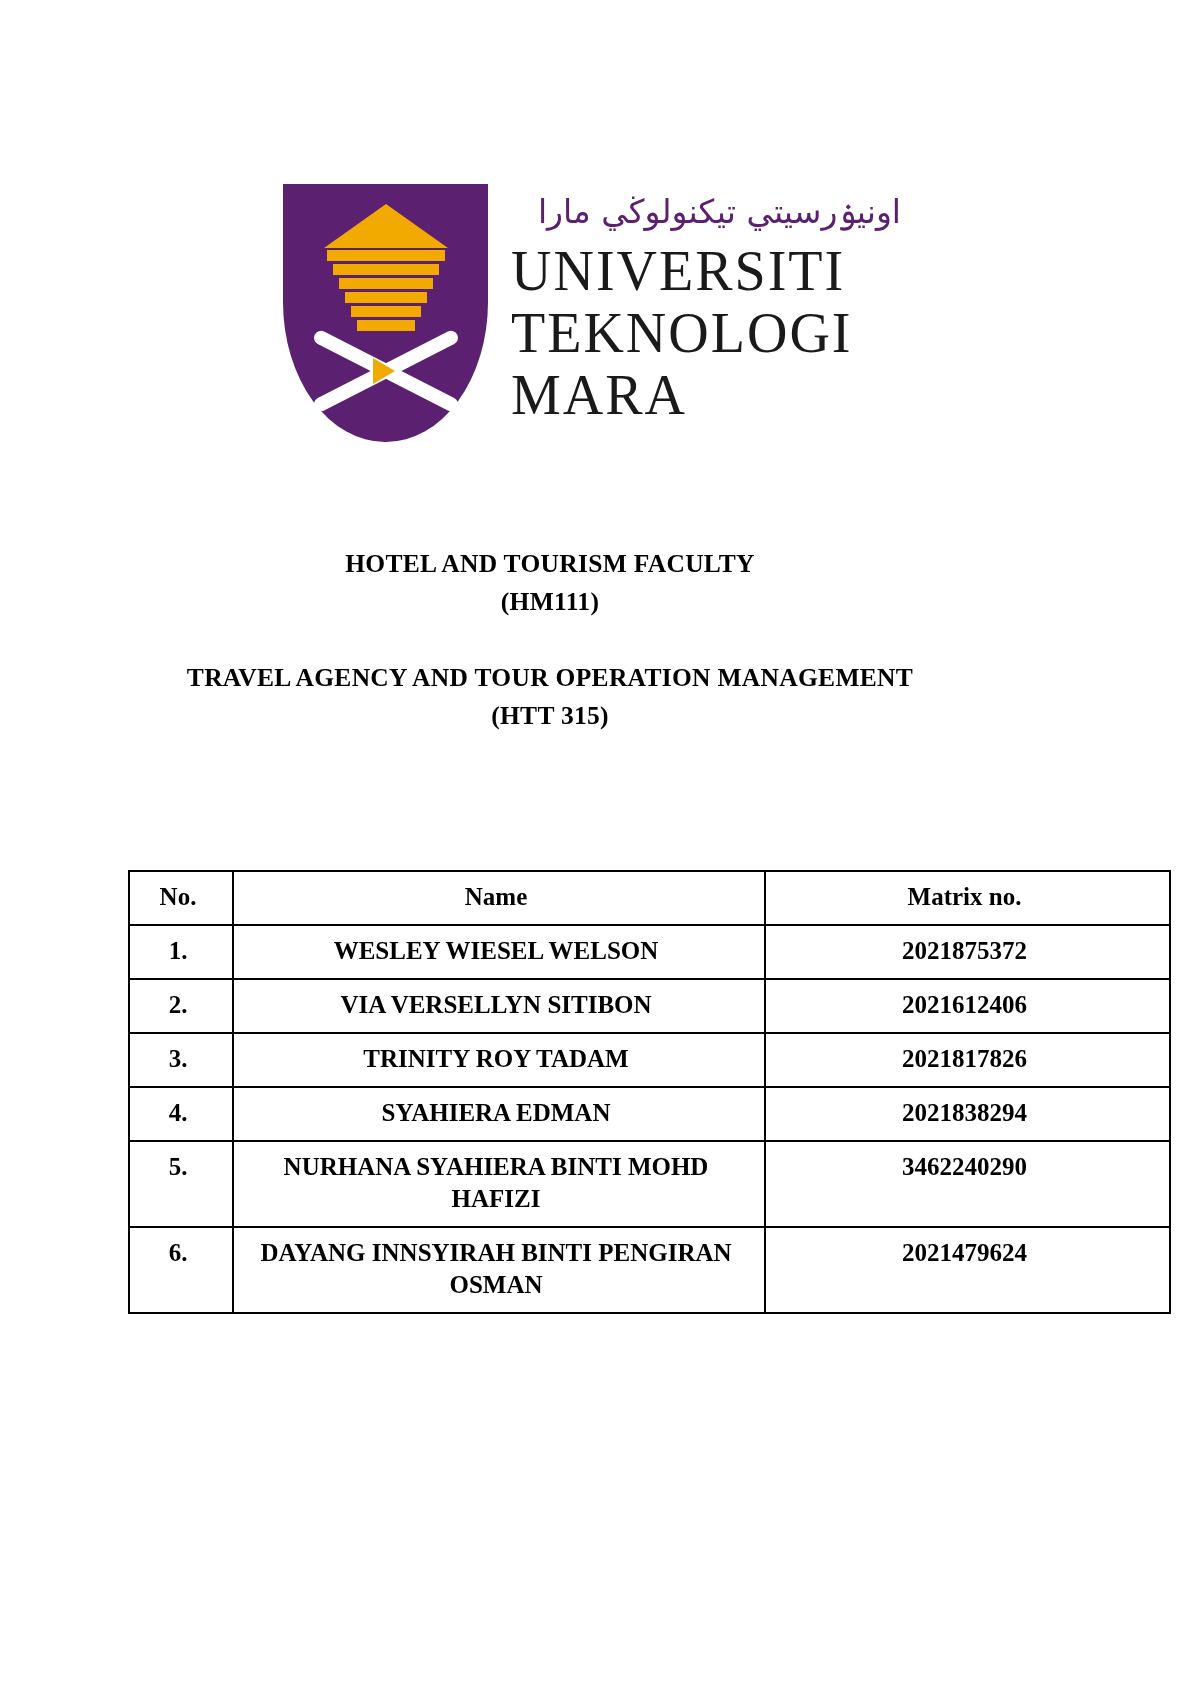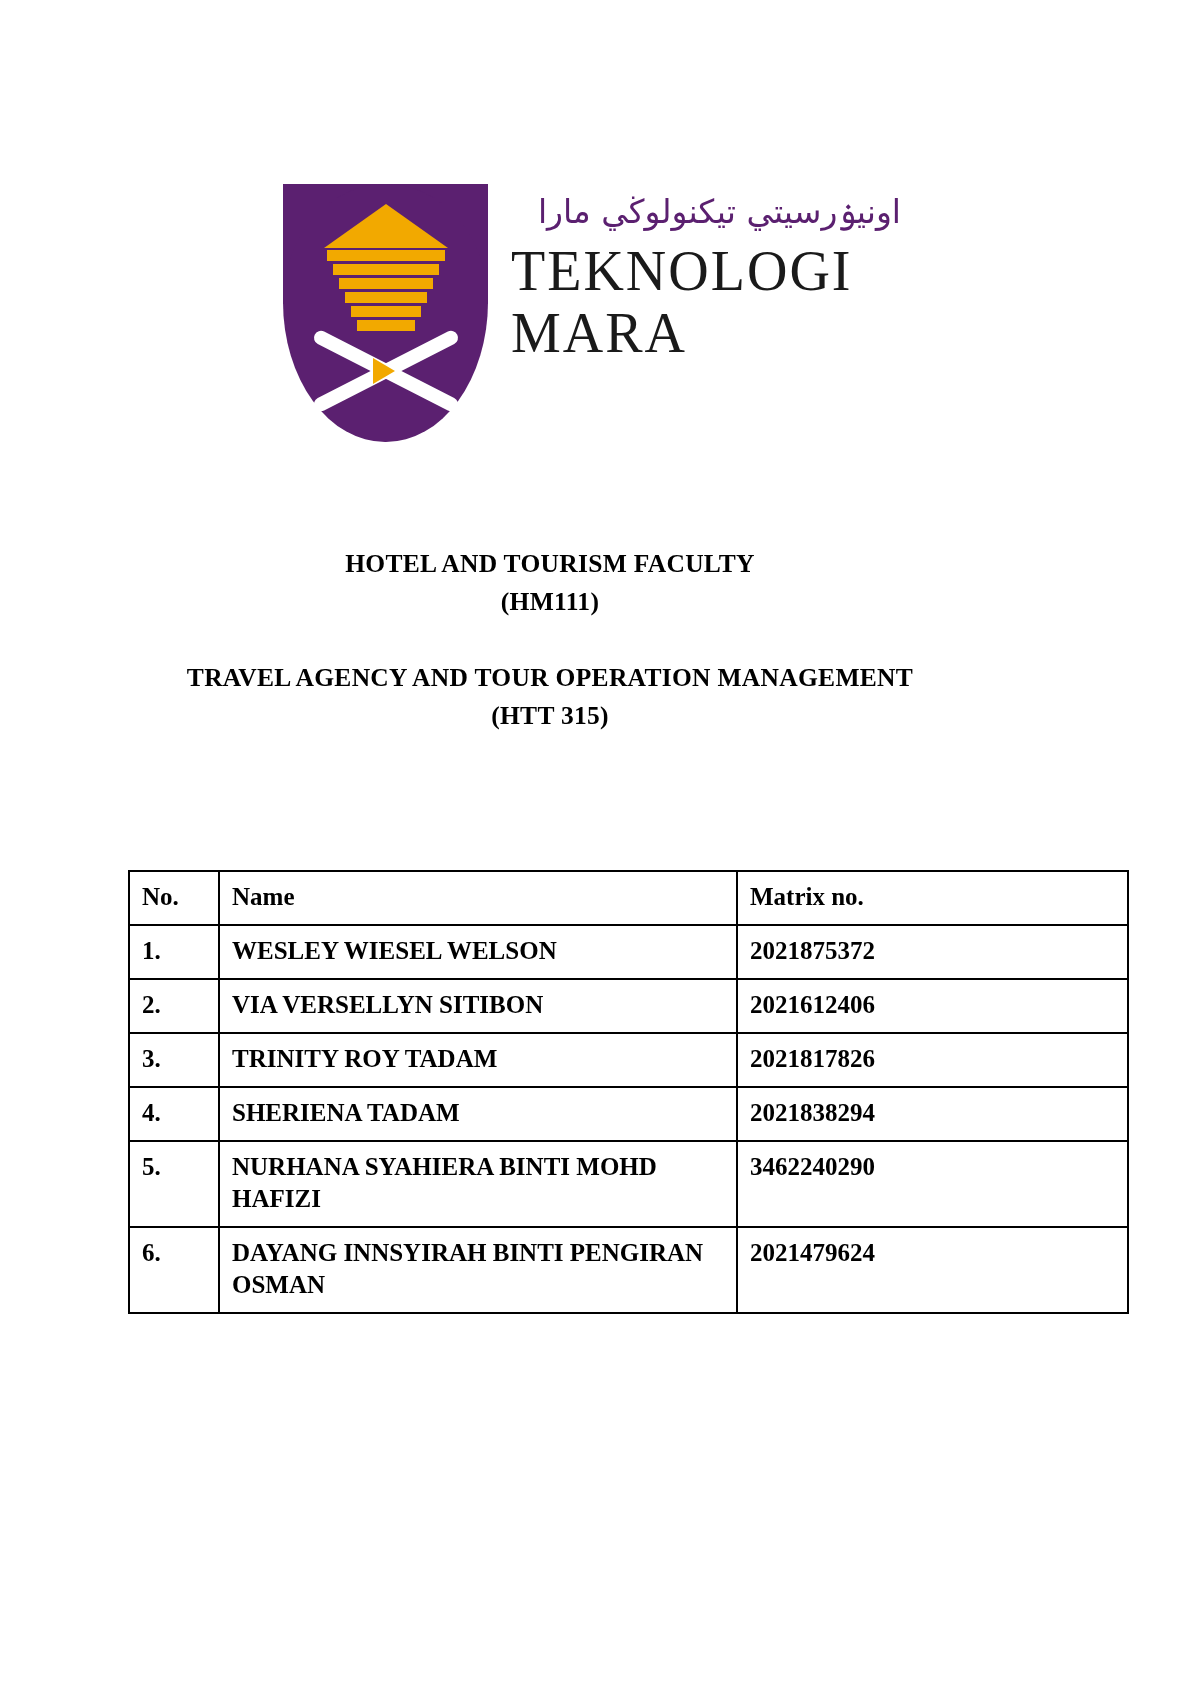--- a/index.html
+++ b/index.html
@@ -151,23 +151,23 @@
     top: 870px;
     left: 128px;
     width: 945px;
     border-collapse: collapse;
     table-layout: fixed;
   }
   .member-table td, .member-table th {
     border: 2.5px solid #000000;
     font-size: 25px;
     line-height: 32px;
-    padding: 9px 4px 11px 12px;
+    padding: 9px 18px 11px 12px;
     vertical-align: top;
-    text-align: left;
+    text-align: center;
     font-family: Liberation Serif, serif;
   }
   .member-table .c-no { width: 72px; }
   .member-table .c-name { width: 500px; }
   .member-table .c-matrix { width: 373px; }
   .member-table thead td {
     font-weight: bold;
     font-size: 25px;
   }
   .member-table tbody td {
@@ -192,20 +192,21 @@
       <div class="layer" style="top:136px; width:58px; height:11px;"></div>
       <div class="kris">
         <div class="kris-bar a"></div>
         <div class="kris-bar b"></div>
         <div class="kris-tri"></div>
       </div>
     </div>
 
     <div class="wordmark">
       <div class="jawi">اونيۏرسيتي تيکنولوڬي مارا</div>
+      <div class="uni-name">UNIVERSITI</div>
       <div class="uni-name">TEKNOLOGI</div>
       <div class="uni-name">MARA</div>
     </div>
   </div>
 
   <div class="titles">
     <div>HOTEL AND TOURISM FACULTY</div>
     <div>(HM111)</div>
     <div class="gap"></div>
     <div>TRAVEL AGENCY AND TOUR OPERATION MANAGEMENT</div>
@@ -232,21 +233,21 @@
         <td class="c-name">VIA VERSELLYN SITIBON</td>
         <td class="c-matrix">2021612406</td>
       </tr>
       <tr>
         <td class="c-no">3.</td>
         <td class="c-name">TRINITY ROY TADAM</td>
         <td class="c-matrix">2021817826</td>
       </tr>
       <tr>
         <td class="c-no">4.</td>
-        <td class="c-name">SHERIENA TADAM</td>
+        <td class="c-name">SYAHIERA EDMAN</td>
         <td class="c-matrix">2021838294</td>
       </tr>
       <tr>
         <td class="c-no">5.</td>
         <td class="c-name">NURHANA SYAHIERA BINTI MOHD HAFIZI</td>
         <td class="c-matrix">3462240290</td>
       </tr>
       <tr>
         <td class="c-no">6.</td>
         <td class="c-name">DAYANG INNSYIRAH BINTI PENGIRAN OSMAN</td>

